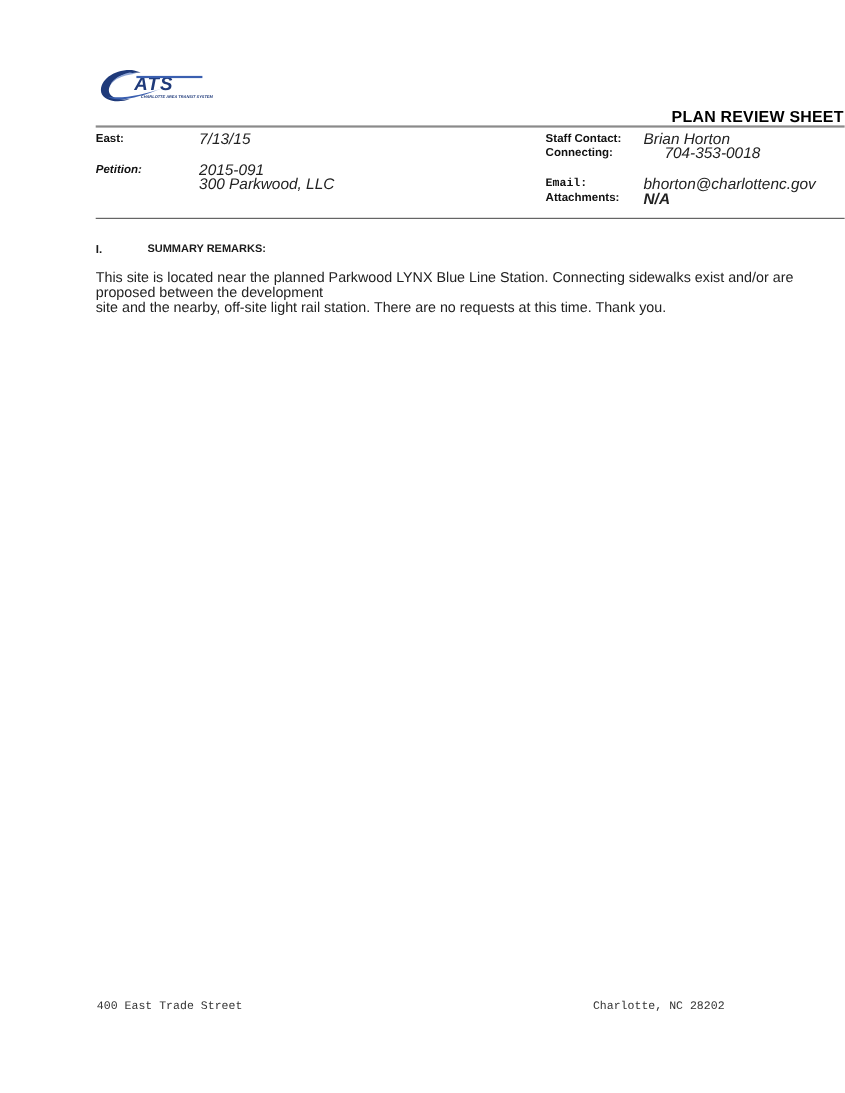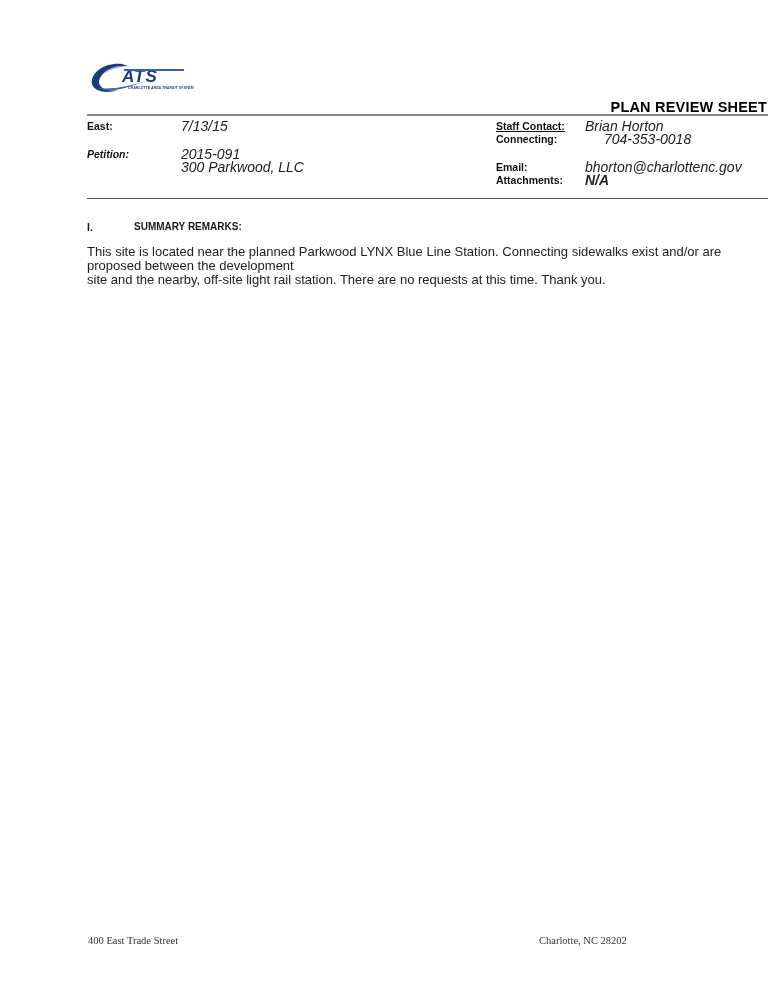--- a/index.html
+++ b/index.html
@@ -26,22 +26,22 @@
 
     .section-num { position: absolute; left: 43px; top: 221px; font-size: 10.5px; font-weight: bold; }
     .section-title { position: absolute; left: 90px; top: 221px; font-size: 10px; font-weight: bold; }
 
     .body-text {
       position: absolute; left: 43px; top: 245px; width: 690px;
       font-size: 13px; line-height: 14px; color: #222;
     }
 
     .footer {
-      position: absolute; top: 935px;
-      font-family: Liberation Serif, serif;
+      position: absolute; top: 909px;
+      font-family: Liberation Mono, monospace;
       font-size: 10.5px; color: #333;
     }
     .footer.left { left: 44px; }
     .footer.right { left: 495px; }
   </style>
 </head>
 <body>
 
 <div class="page">
 
@@ -61,27 +61,27 @@
   <div class="sheet-title">PLAN REVIEW SHEET</div>
   <div class="rule top"></div>
 
   <div class="field-label" style="left:43px; top:120px;">East:</div>
   <div class="field-value" style="left:137px; top:120px;">7/13/15</div>
 
   <div class="field-label" style="left:43px; top:148px;font-style:italic;">Petition:</div>
   <div class="field-value" style="left:137px; top:148px;">2015-091</div>
   <div class="field-value" style="left:137px; top:161px;">300 Parkwood, LLC</div>
 
-  <div class="field-label" style="left:452px; top:120px;text-decoration:underline;">Staff Contact:</div>
+  <div class="field-label" style="left:452px; top:120px;">Staff Contact:</div>
   <div class="field-value" style="left:541px; top:120px;">Brian Horton</div>
 
   <div class="field-label" style="left:452px; top:133px;">Connecting:</div>
   <div class="field-value" style="left:560px; top:133px;">704-353-0018</div>
 
-  <div class="field-label" style="left:452px; top:161px;">Email:</div>
+  <div class="field-label" style="left:452px; top:161px;font-family:Liberation Mono, monospace;">Email:</div>
   <div class="field-value" style="left:541px; top:161px;">bhorton@charlottenc.gov</div>
 
   <div class="field-label" style="left:452px; top:174px;">Attachments:</div>
   <div class="field-value bold" style="left:541px; top:174px;">N/A</div>
 
   <div class="rule bottom"></div>
 
   <div class="section-num">I.</div>
   <div class="section-title">SUMMARY REMARKS:</div>
 

